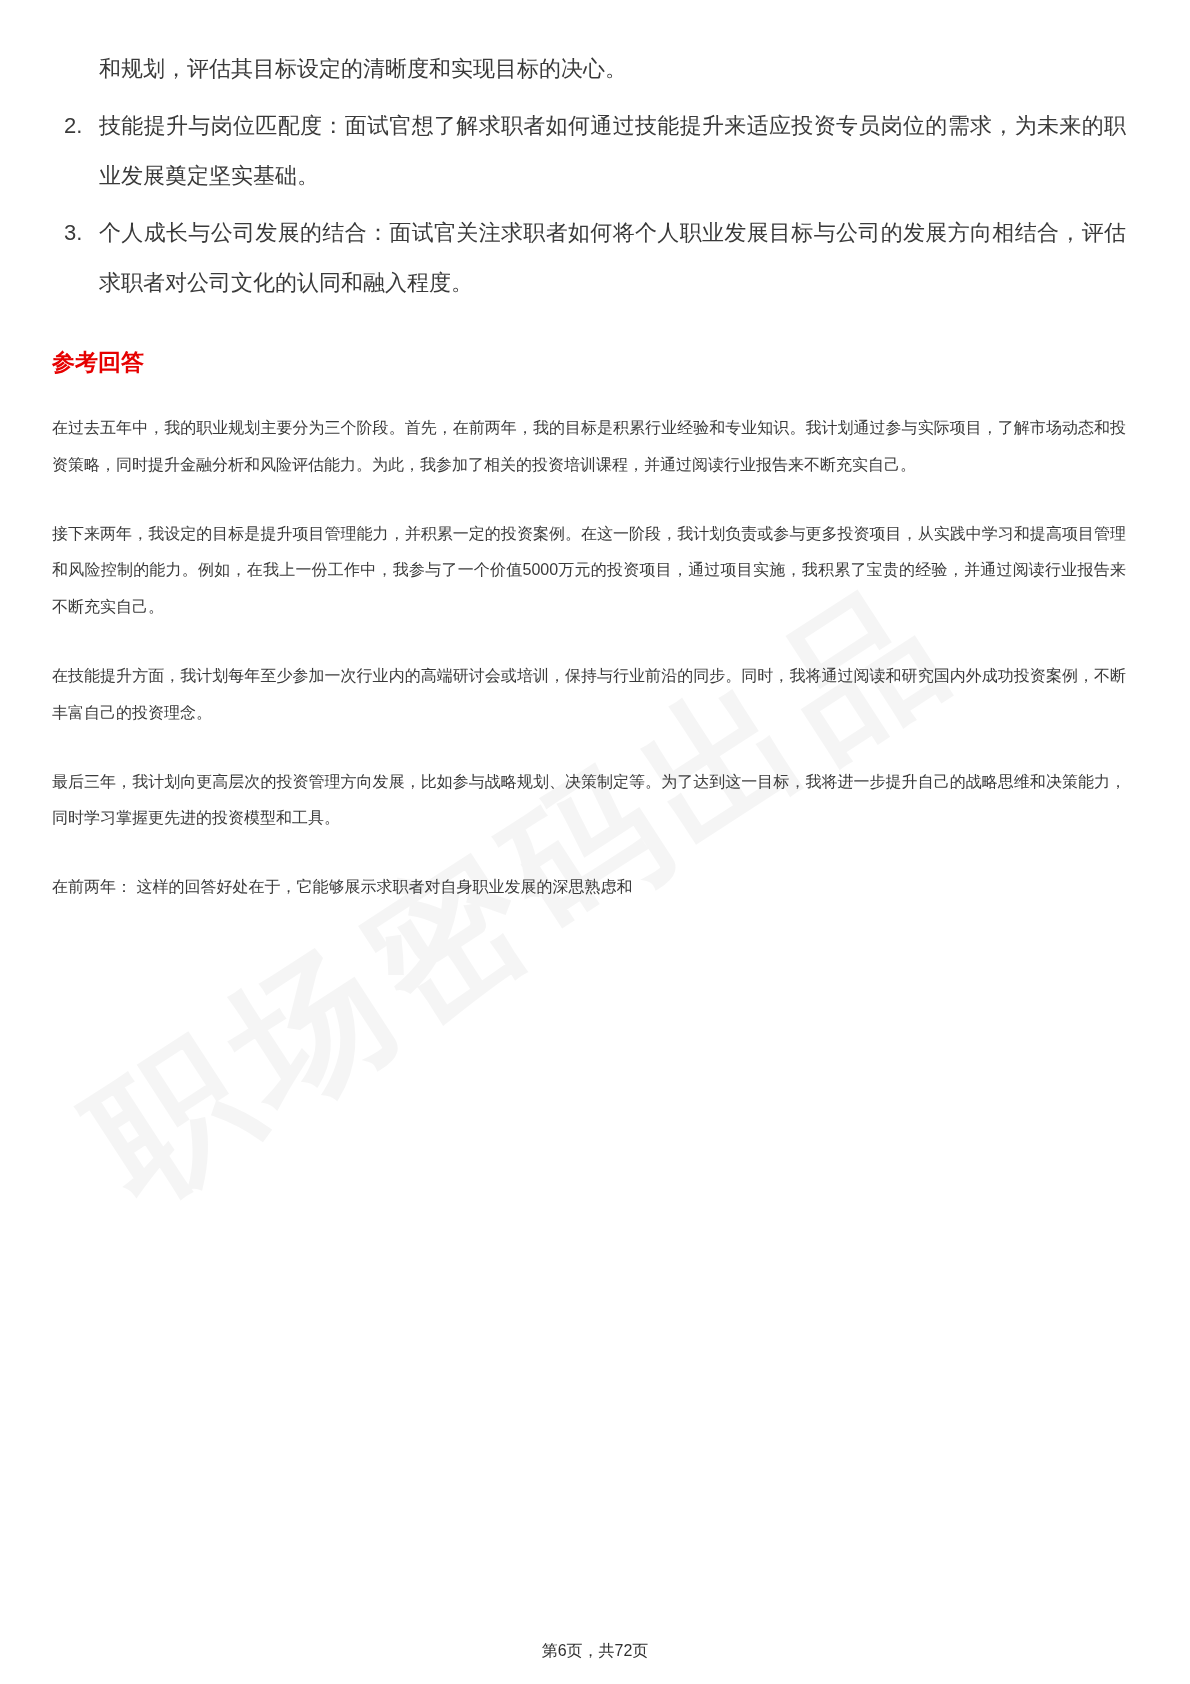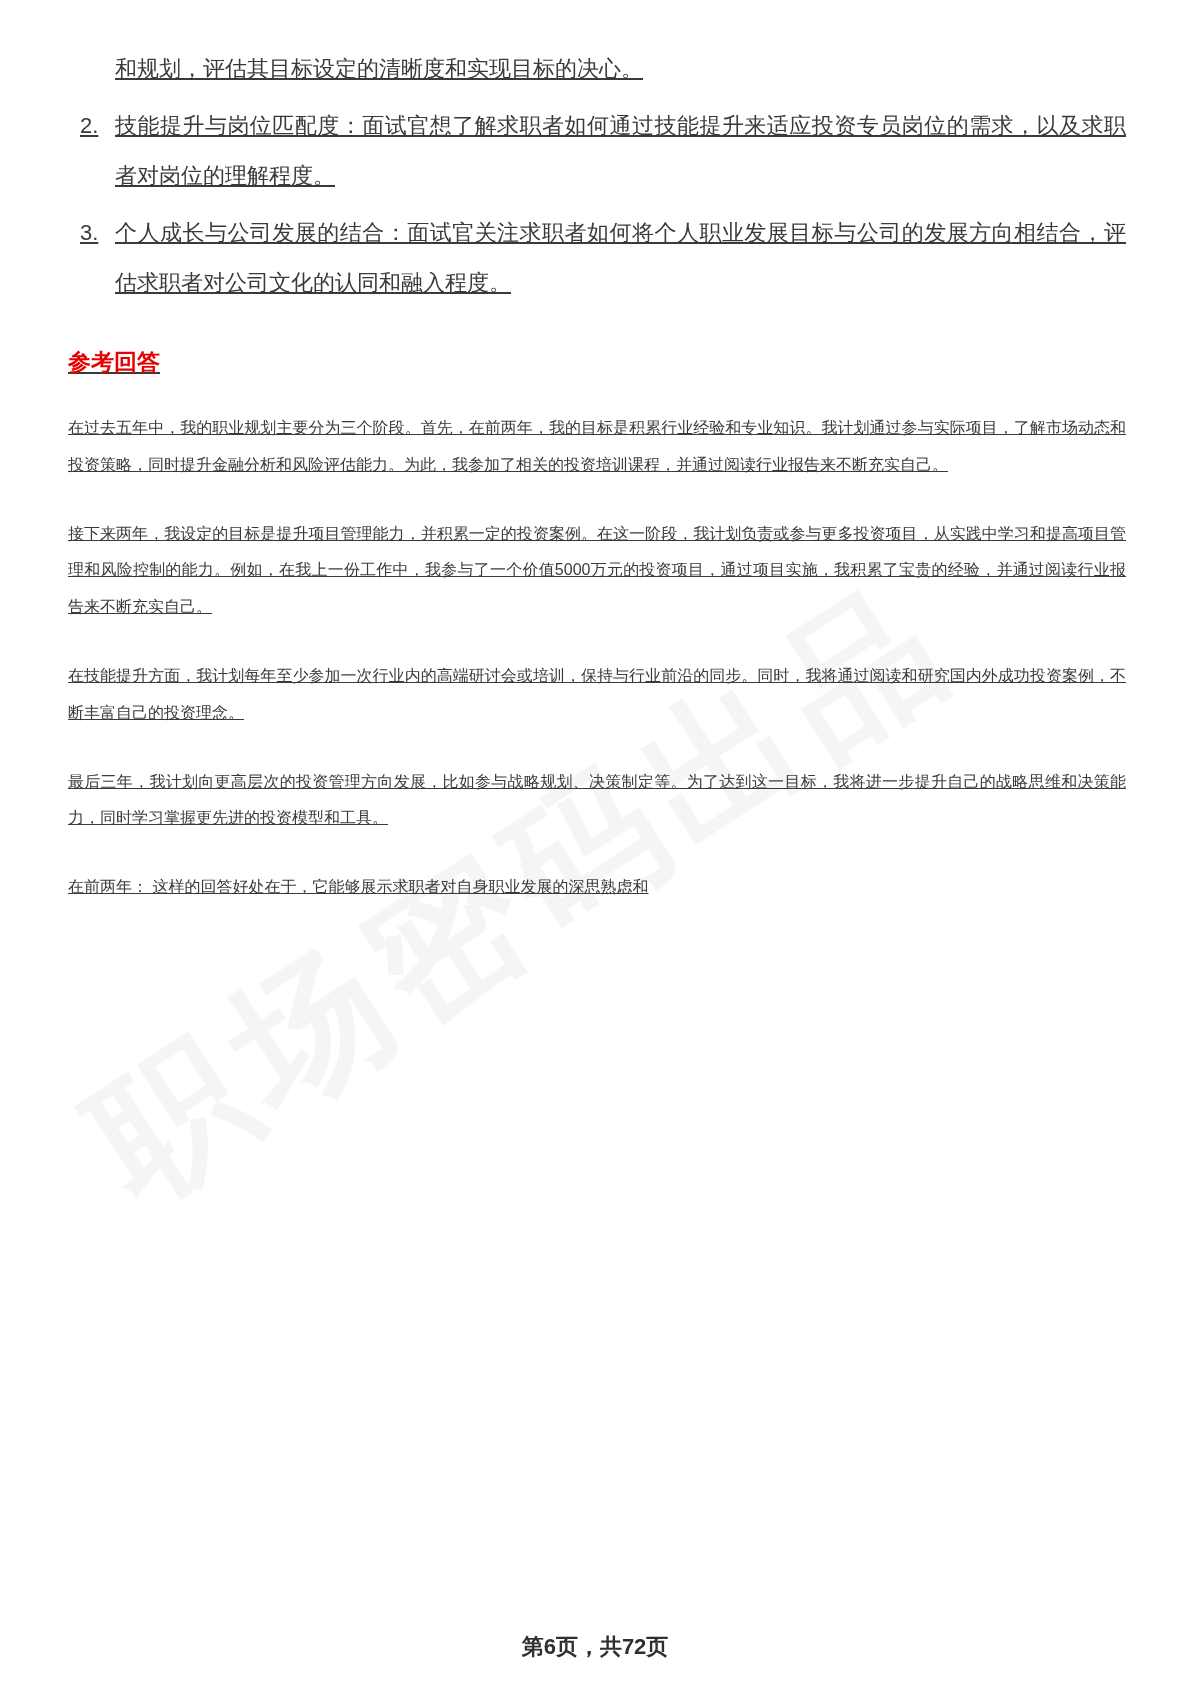--- a/index.html
+++ b/index.html
@@ -15,23 +15,22 @@
     font-family: "Liberation Sans", "DejaVu Sans", sans-serif;
     color: #3a3a3a;
   }
   .page {
     position: absolute;
     inset: 0;
   }
   .content {
     position: absolute;
     top: 44px;
-    left: 68px;
+    left: 52px;
     right: 64px;
-    text-decoration: underline;
   }
   .cont-line {
     margin-left: 47px;
     font-size: 22px;
     line-height: 2.3;
   }
   .list {
     margin-top: 6px;
   }
   .list-item {
@@ -75,40 +74,39 @@
     white-space: nowrap;
     pointer-events: none;
     user-select: none;
   }
   .footer {
     position: absolute;
     bottom: 22px;
     left: 0;
     width: 100%;
     text-align: center;
-    font-size: 22px;
+    font-size: 16px;
     color: #2f2f2f;
-    font-weight: bold;
   }
 </style>
 </head>
 <body>
 
 <div class="page">
 
   <div class="watermark">职场密码出品</div>
 
   <div class="content">
 
     <div class="cont-line">和规划，评估其目标设定的清晰度和实现目标的决心。</div>
 
     <div class="list">
       <div class="list-item">
         <span class="num">2.</span>
-        <span class="item-text">技能提升与岗位匹配度：面试官想了解求职者如何通过技能提升来适应投资专员岗位的需求，以及求职者对岗位的理解程度。</span>
+        <span class="item-text">技能提升与岗位匹配度：面试官想了解求职者如何通过技能提升来适应投资专员岗位的需求，为未来的职业发展奠定坚实基础。</span>
       </div>
       <div class="list-item">
         <span class="num">3.</span>
         <span class="item-text">个人成长与公司发展的结合：面试官关注求职者如何将个人职业发展目标与公司的发展方向相结合，评估求职者对公司文化的认同和融入程度。</span>
       </div>
     </div>
 
     <div class="heading">参考回答</div>
 
     <p class="para">在过去五年中，我的职业规划主要分为三个阶段。首先，在前两年，我的目标是积累行业经验和专业知识。我计划通过参与实际项目，了解市场动态和投资策略，同时提升金融分析和风险评估能力。为此，我参加了相关的投资培训课程，并通过阅读行业报告来不断充实自己。</p>

